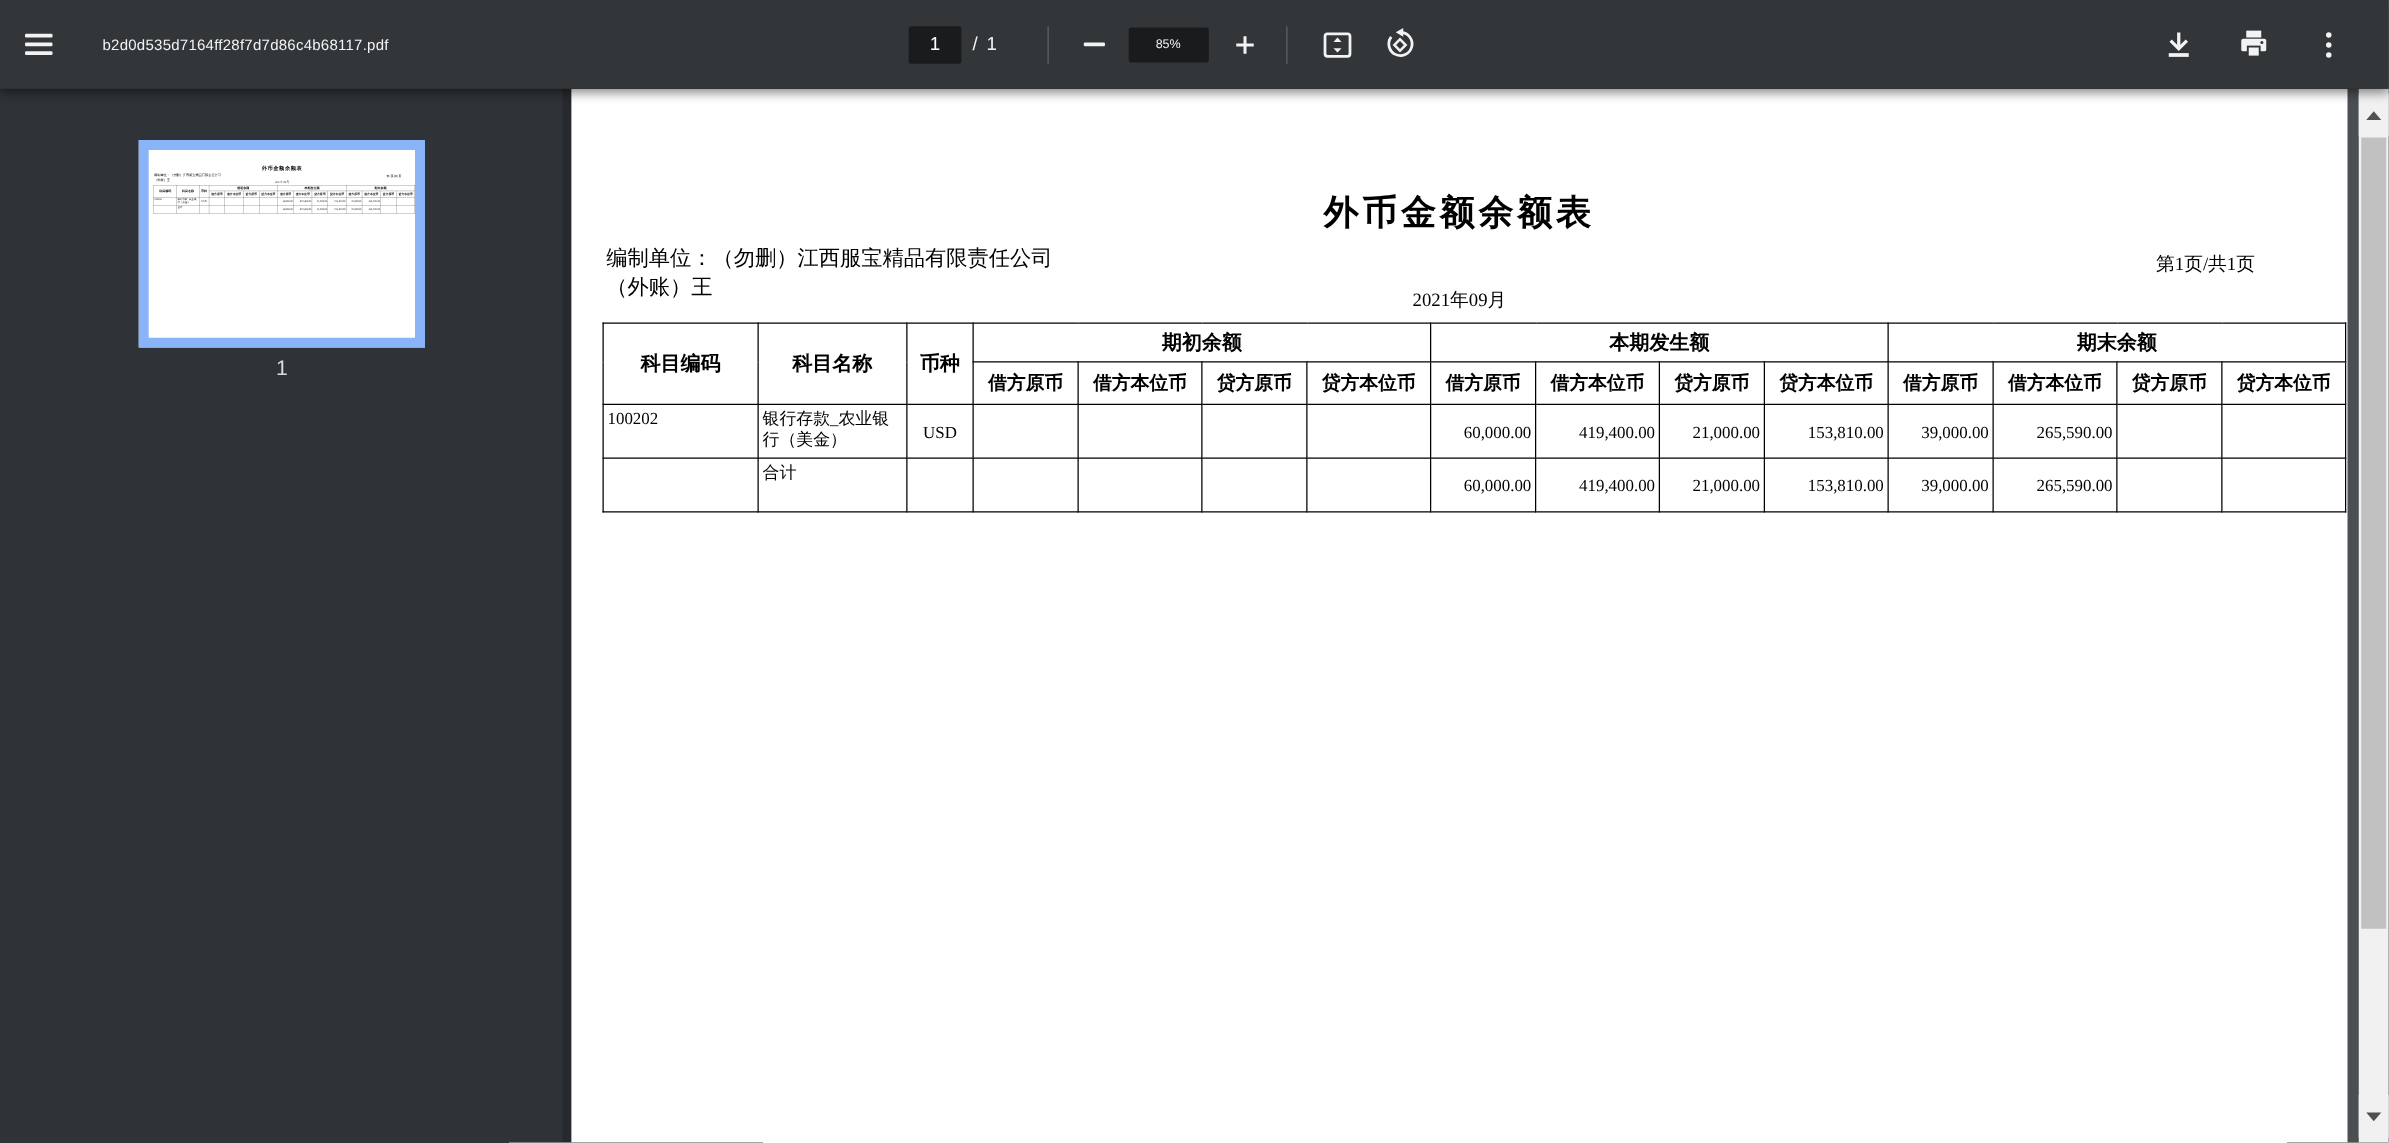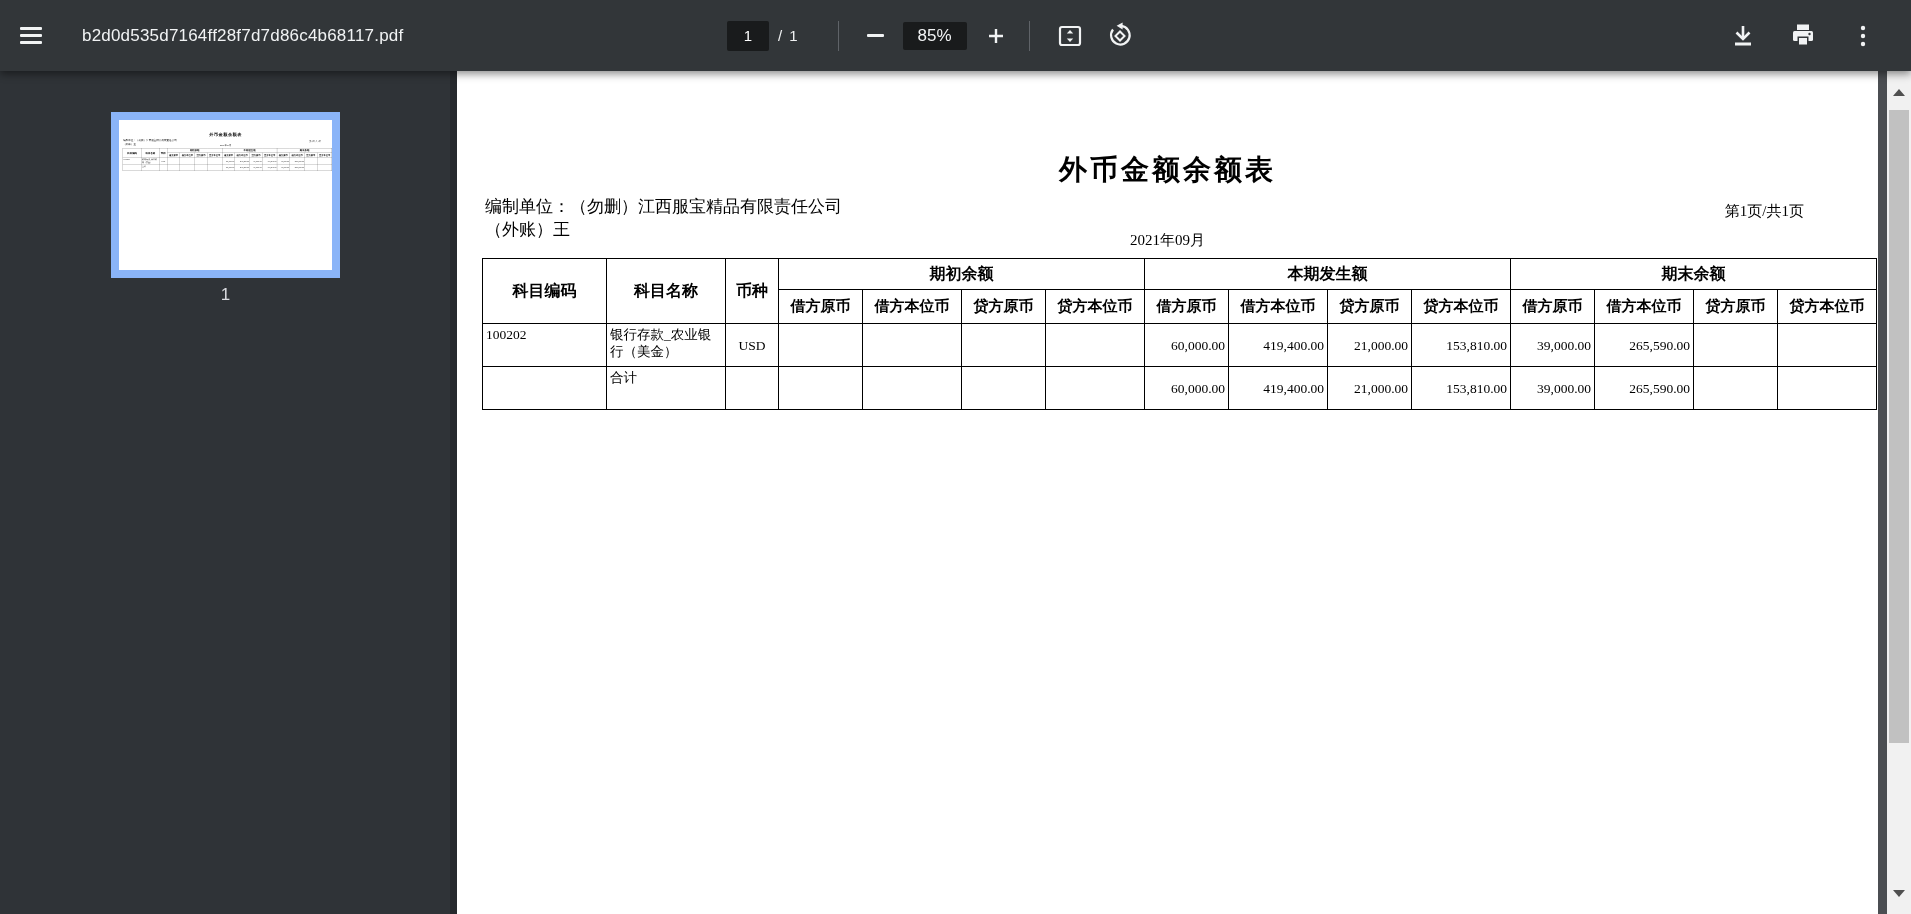--- a/index.html
+++ b/index.html
@@ -6,32 +6,32 @@
   body{width:1911px;height:914px;background:#323639;font-family:"Liberation Sans",sans-serif;position:relative;}
 
   
   .toolbar{position:absolute;top:0;left:0;width:1911px;height:71px;background:#323639;
            box-shadow:0 3px 8px rgba(0,0,0,.45);z-index:10;}
   .tb-left{position:absolute;left:0;top:0;height:71px;display:flex;align-items:center;}
   .icon-btn{background:none;border:none;cursor:pointer;display:flex;align-items:center;justify-content:center;padding:0;}
   .menu-btn{width:62px;height:71px;}
   .hamburger{display:inline-flex;flex-direction:column;gap:4px;width:22px;}
   .hamburger i{display:block;height:3px;background:#f1f3f4;border-radius:1px;}
-  .filename{color:#f1f3f4;font-size:17px;margin-left:20px;letter-spacing:.2px;}
+  .filename{color:#f1f3f4;font-size:12px;margin-left:20px;letter-spacing:.2px;}
 
   .tb-center{position:absolute;left:727px;top:0;height:71px;display:flex;align-items:center;color:#f1f3f4;}
   .page-box{width:38px;height:28px;background:#191b1c;border:none;color:#fff;text-align:center;
             font-size:15px;font-family:"Liberation Sans",sans-serif;border-radius:2px;}
   .page-sep{margin:0 7px 0 9px;font-size:15px;color:#f1f3f4;}
   .page-total{font-size:15px;color:#f1f3f4;}
   .v-div{width:1px;height:30px;background:#5f6368;margin:0 0 0 40px;}
   .minus-btn{margin-left:22px;width:30px;height:30px;}
   .minus-bar{width:17px;height:2.5px;background:#f1f3f4;border-radius:1px;}
   .zoom-box{margin-left:12px;width:64px;height:28px;background:#191b1c;border-radius:2px;
-            display:flex;align-items:center;justify-content:center;font-size:17px;color:#f1f3f4;}
+            display:flex;align-items:center;justify-content:center;font-size:10px;color:#f1f3f4;}
   .plus-btn{margin-left:14px;width:30px;height:30px;}
   .v-div2{width:1px;height:30px;background:#5f6368;margin-left:18px;}
   .fit-btn{margin-left:22px;width:36px;height:34px;}
   .rot-btn{margin-left:14px;width:36px;height:34px;}
 
   .tb-right{position:absolute;right:26px;top:0;height:71px;display:flex;align-items:center;gap:16px;}
   .tb-right .icon-btn{width:44px;height:44px;}
 
   
   .app-body{position:absolute;top:71px;left:0;width:1911px;height:843px;}

